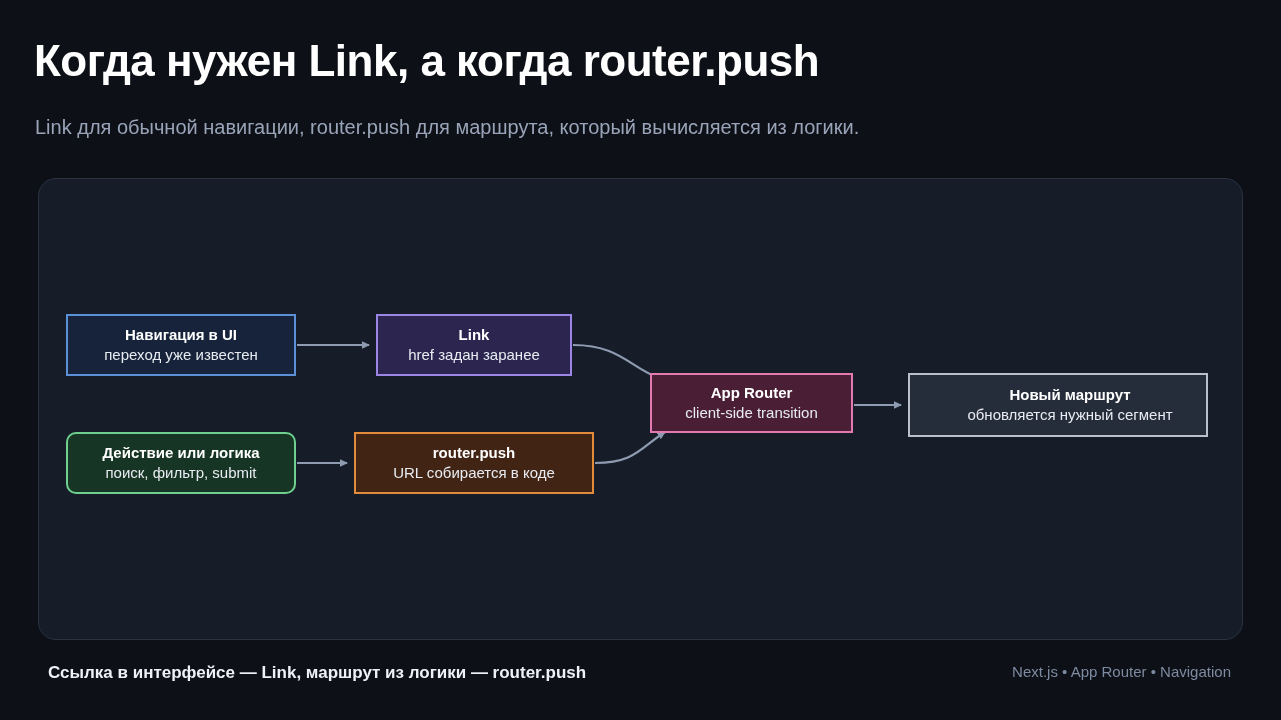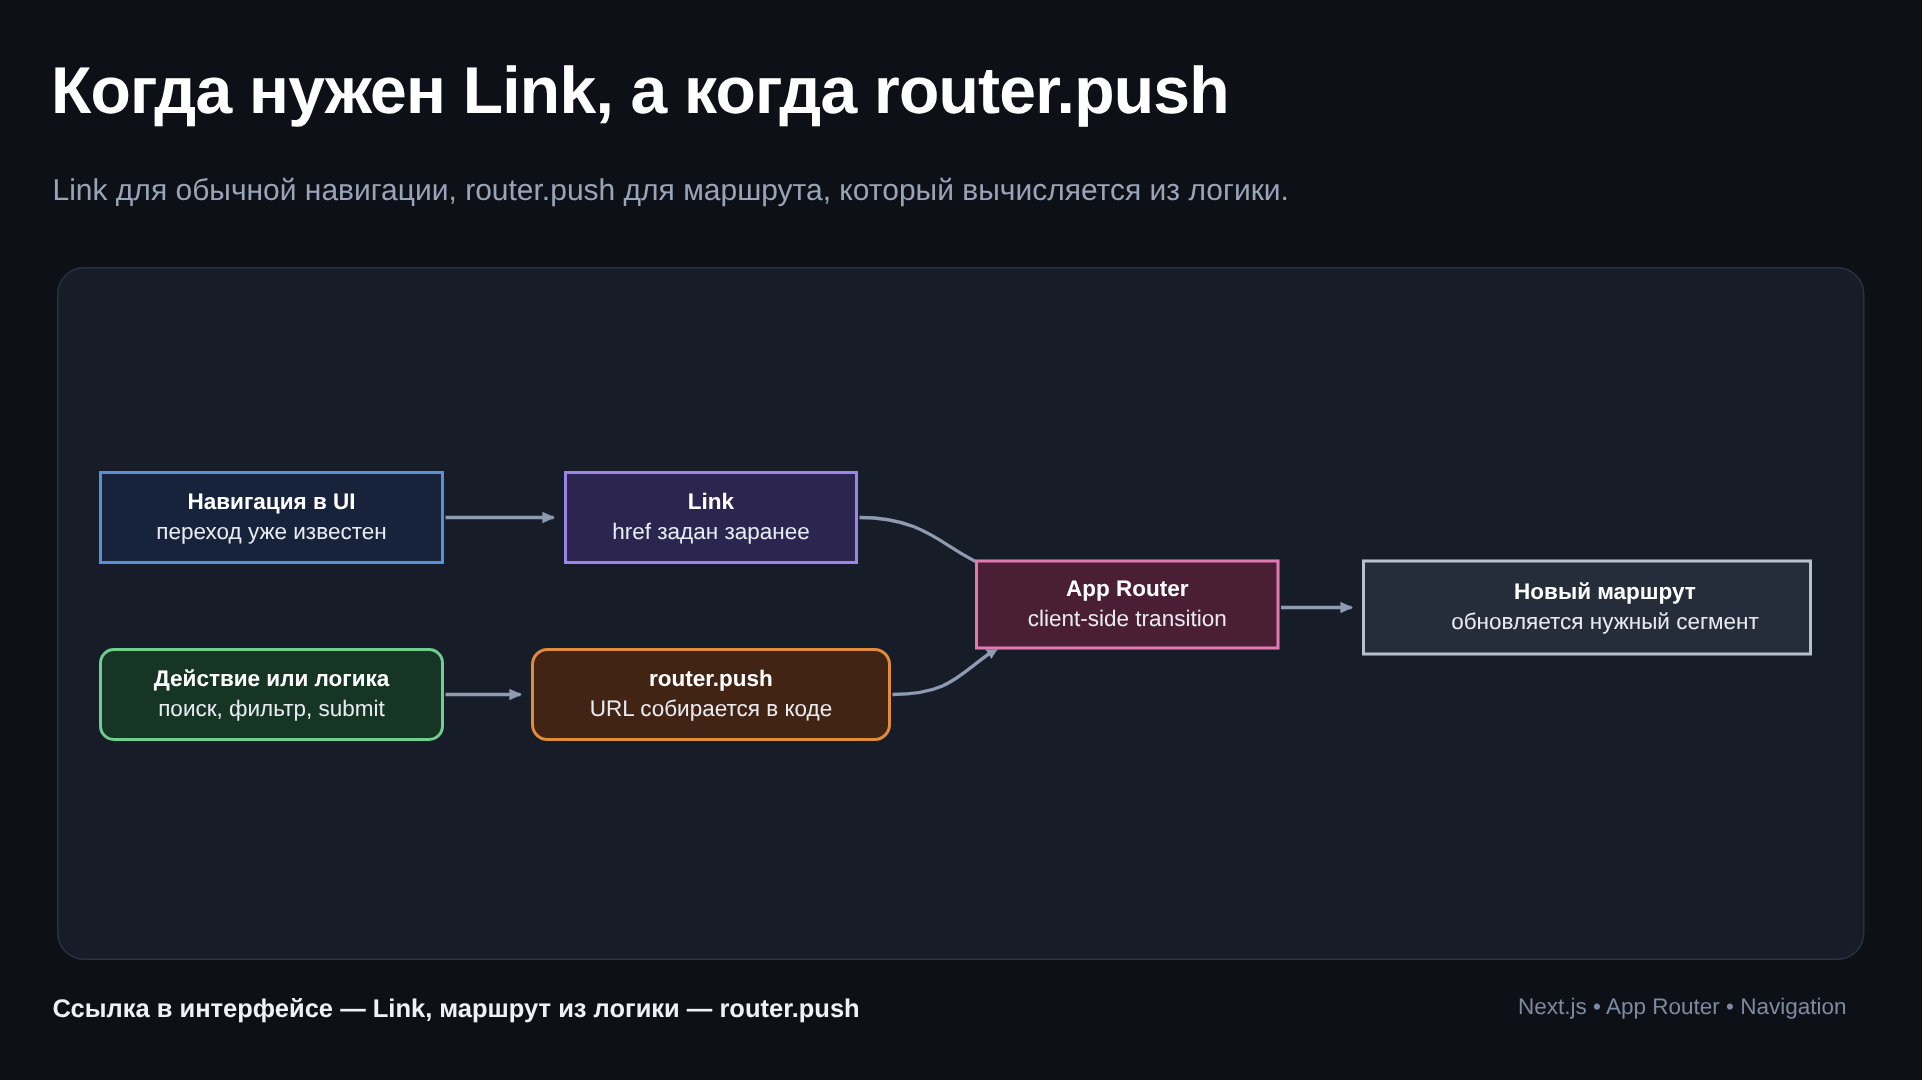--- a/index.html
+++ b/index.html
@@ -38,26 +38,26 @@
     align-items:center; justify-content:center;
     text-align:center;
     z-index:3;
   }
   .node .nt { font-size:15px; font-weight:bold; color:#ffffff; line-height:1.25; white-space:nowrap; }
   .node .ns { font-size:15px; font-weight:normal; color:#e8ecf2; line-height:1.3; white-space:nowrap; }
 
   #node-nav   { left:66px;  top:314px; width:230px; height:62px; background:#16233a; border-color:#5b8fd6; }
   #node-link  { left:376px; top:314px; width:196px; height:62px; background:#2b2550; border-color:#9b86e8; }
   #node-act   { left:66px;  top:432px; width:230px; height:62px; background:#163524; border-color:#6ecf8e;border-radius:10px; }
-  #node-push  { left:354px; top:432px; width:240px; height:62px; background:#422414; border-color:#e08c3a;border-radius:11px; }
+  #node-push  { left:354px; top:432px; width:240px; height:62px; background:#422414; border-color:#e08c3a; }
   #node-app   { left:650px; top:373px; width:203px; height:60px; background:#4a1f36; border-color:#e07ab0; }
   #node-new   { left:908px; top:373px; width:300px; height:64px; background:#262d3a; border-color:#b8c0cc;padding-left:24px; }
 
   .footer-left {
-    position:absolute; left:35px; top:663px;
+    position:absolute; left:48px; top:663px;
     font-size:17px; font-weight:bold; color:#eef1f6; white-space:nowrap;
   }
   .footer-right {
     position:absolute; right:50px; top:663px;
     font-size:15px; color:#7e8aa0; white-space:nowrap;
   }
 </style>
 </head>
 <body>
 

